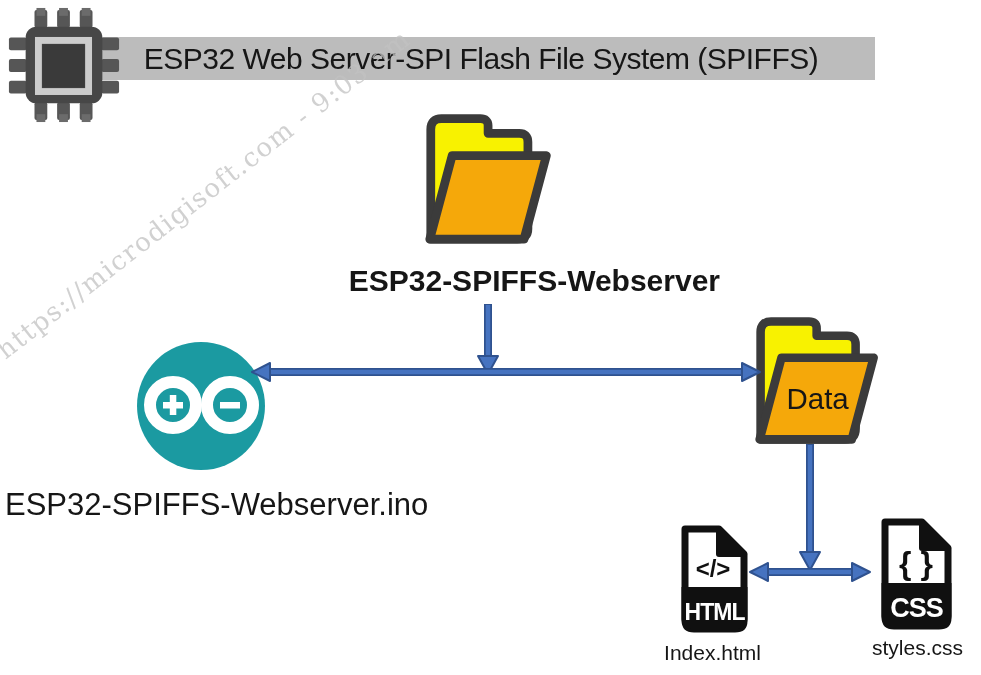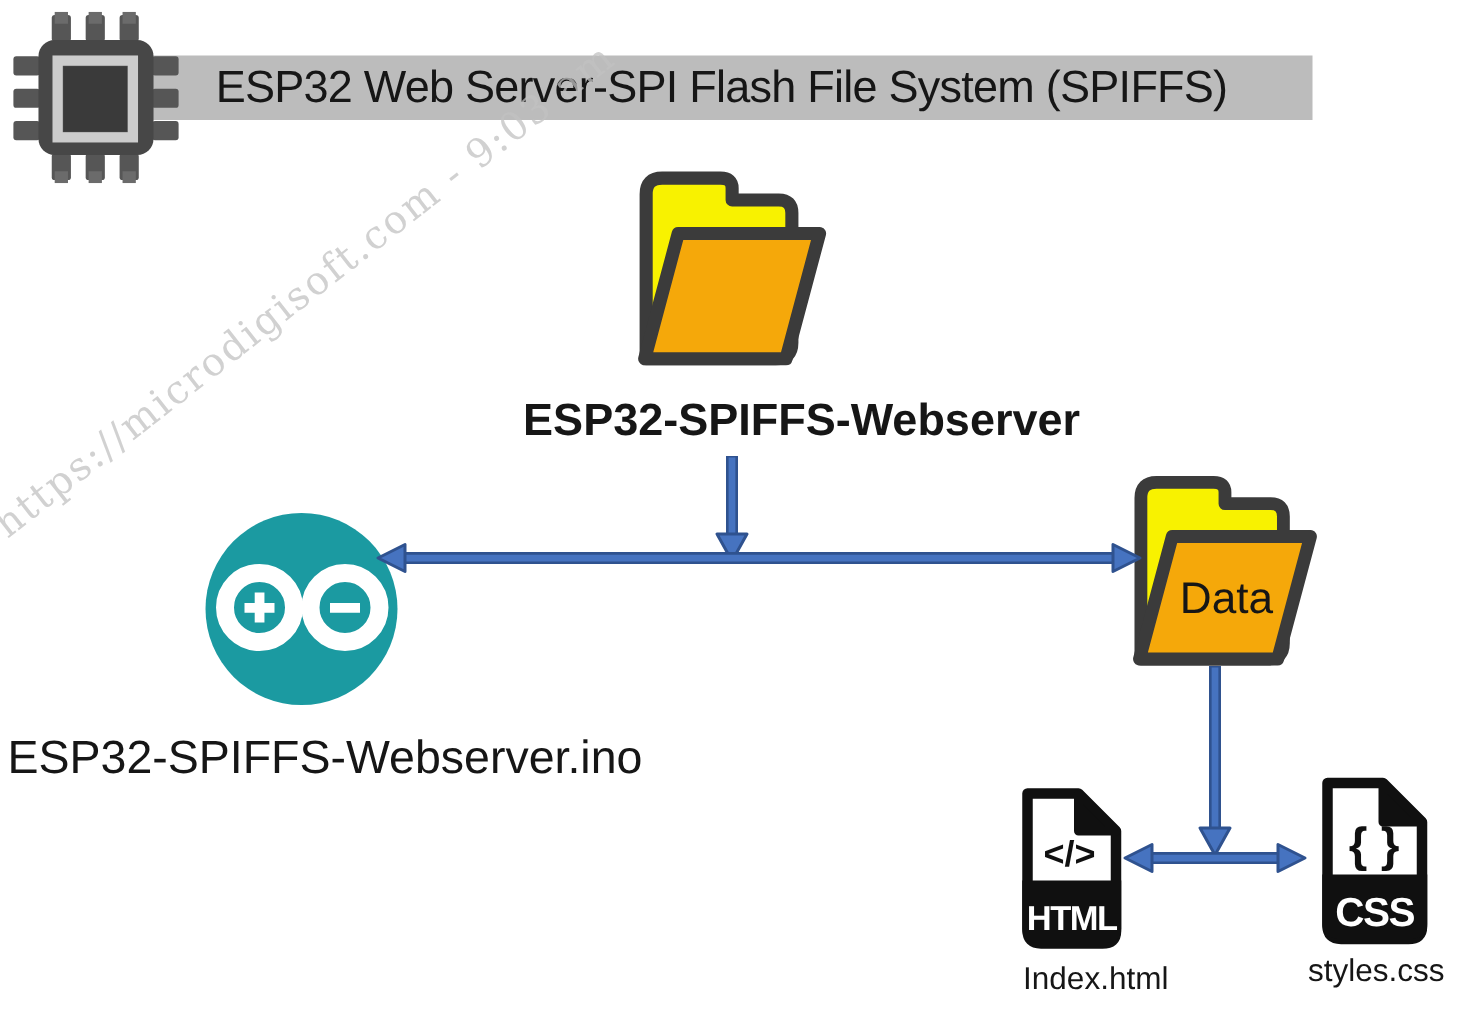--- a/index.html
+++ b/index.html
@@ -33,21 +33,21 @@
   #chip{left:5px;top:3px;z-index:6;filter:blur(0.4px);}
 
   
   #root-folder{left:423px;top:110px;}
   #data-folder{left:753px;top:313px;}
 
   
   .diagram-label{color:#161616;white-space:nowrap;}
   #root-folder-label{left:320px;top:264px;width:400px;text-align:right;font-size:30px;font-weight:bold;}
   #sketch-label{left:5px;top:487px;font-size:31px;text-align:right;}
-  #html-label{left:658px;top:641px;width:145px;text-align:center;font-size:21px;}
+  #html-label{left:640px;top:641px;width:145px;text-align:center;font-size:21px;}
   #css-label{left:845px;top:636px;width:145px;text-align:center;font-size:21px;}
 
   
   #arduino{left:135px;top:340px;}
 
   
   #html-icon{left:672px;top:524px;}
   #css-icon{left:872px;top:517px;}
 
   

